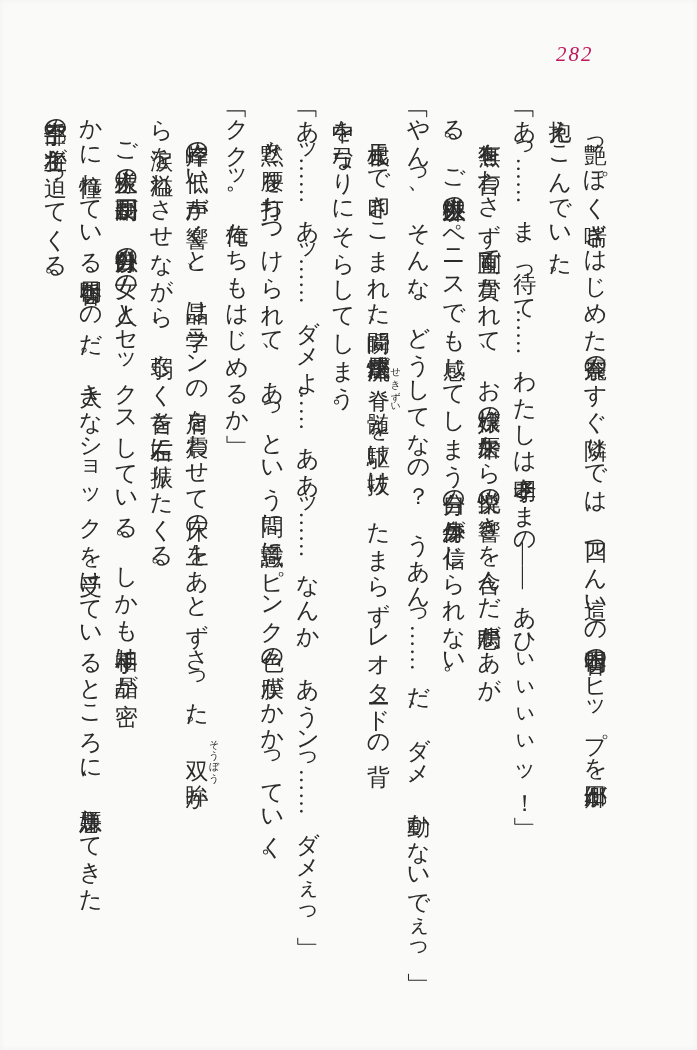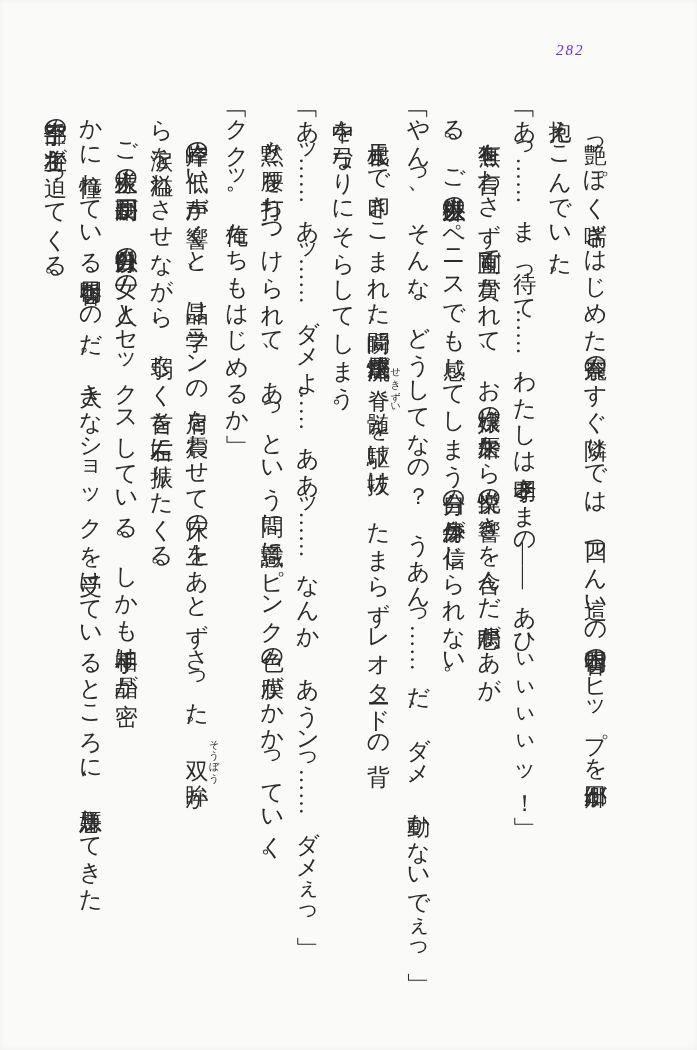--- a/index.html
+++ b/index.html
@@ -14,23 +14,23 @@
     margin: 0 auto;
     background: #fafaf8;
     overflow: hidden;
     font-family: "Liberation Serif", "DejaVu Serif", serif;
     box-shadow: inset 0 0 6px rgba(0,0,0,0.04);
   }
   .page-number {
     position: absolute;
     top: 42px;
     left: 556px;
-    font-size: 15px;
+    font-size: 21px;
     font-style: italic;
-    color: #6d28d9;
+    color: #be185d;
     letter-spacing: 2px;
   }
   .text-block {
     position: absolute;
     top: 103px;
     right: 84px;
     height: 892px;
     writing-mode: vertical-rl;
     -webkit-writing-mode: vertical-rl;
     text-orientation: mixed;

